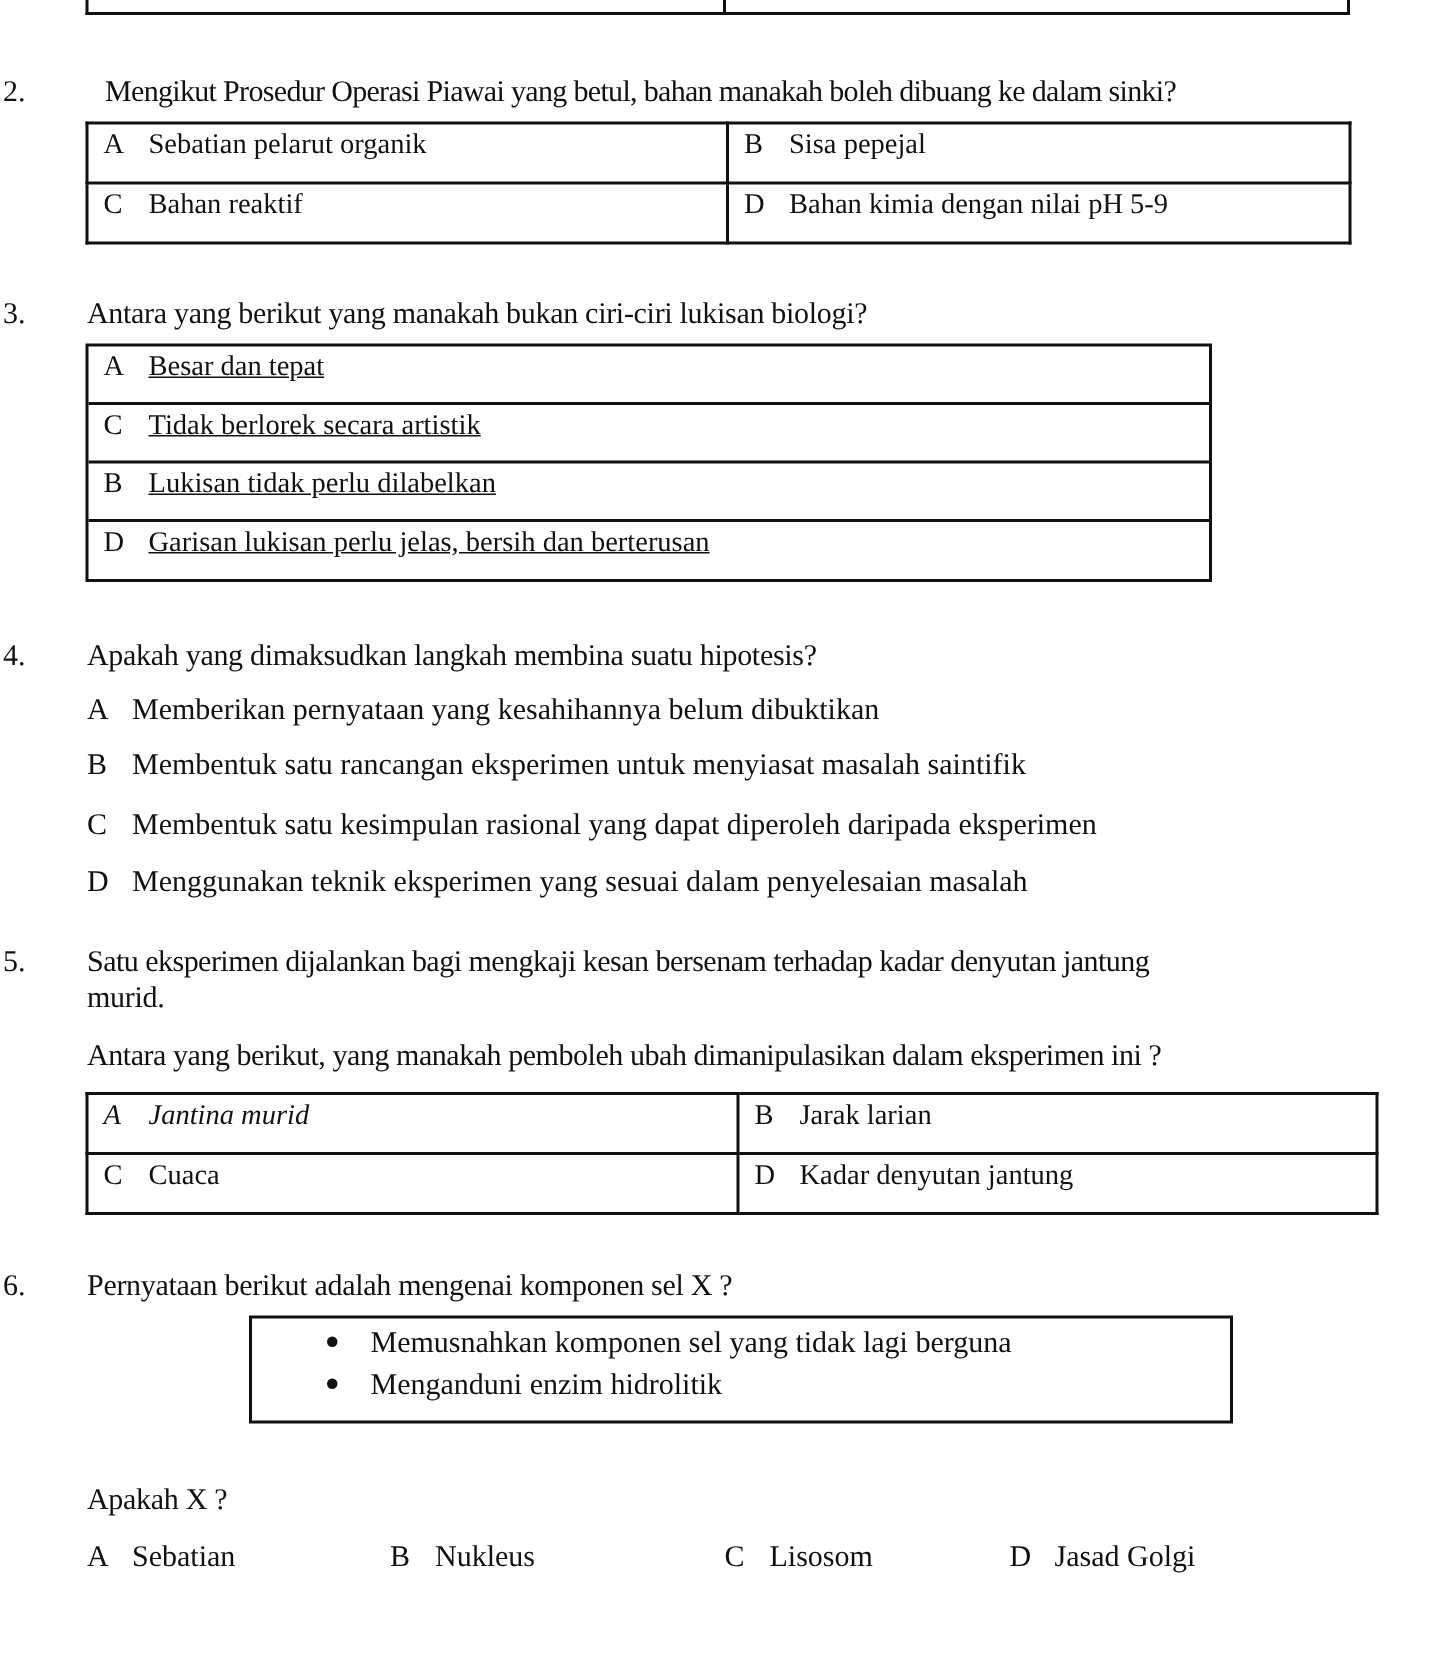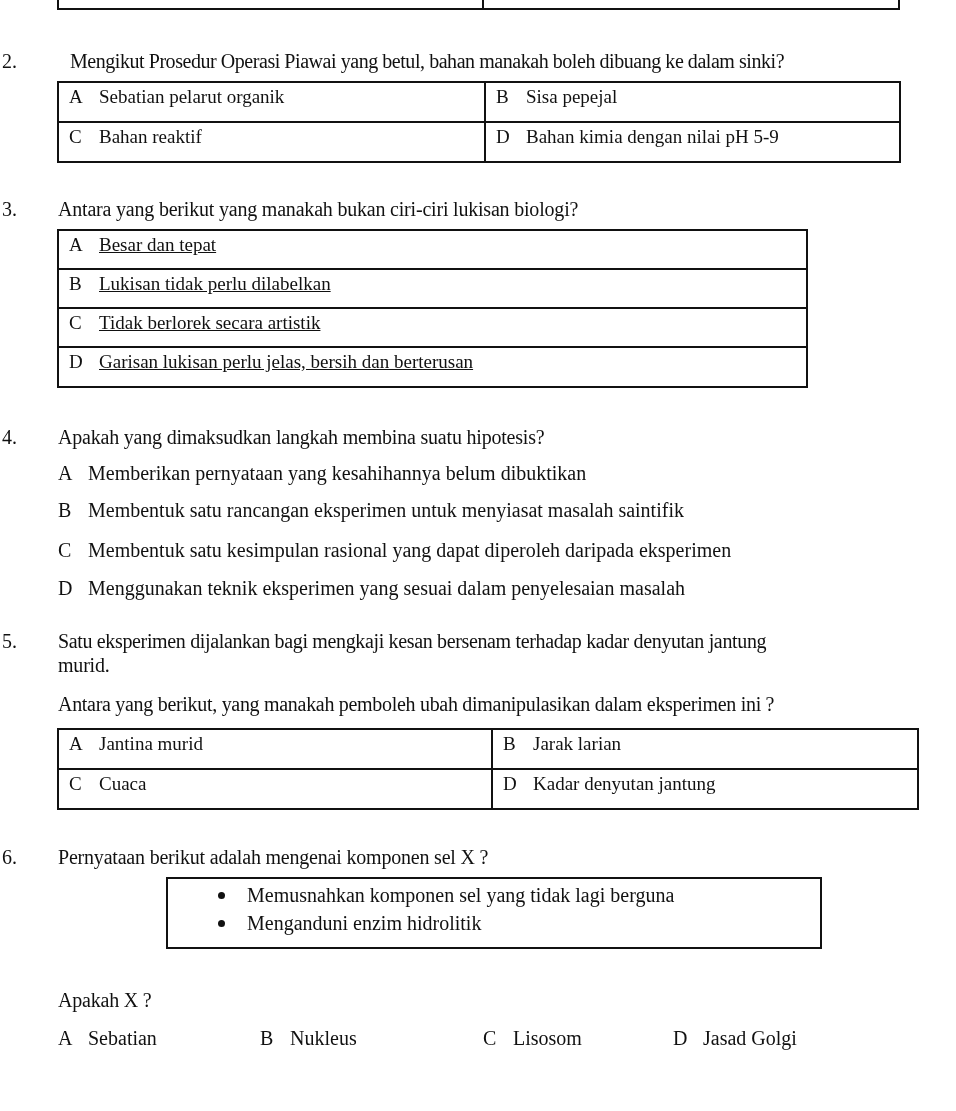--- a/index.html
+++ b/index.html
@@ -50,22 +50,22 @@
     </tr>
   </tbody>
     </table>
 </section>
 
 <section>
   <div class="abs qnum" style="left:2px; top:197px;">3.</div>
   <div class="abs qtext" style="left:58px; top:197px;">Antara yang berikut yang manakah bukan ciri-ciri lukisan biologi?</div>
   <div class="box" style="left:57px; top:229px; width:747px; height:155px;text-decoration:underline;">
     <div class="stack-row" style="height:39px;"><span class="lbl">A</span><span>Besar dan tepat</span></div>
+    <div class="stack-row" style="height:39px;"><span class="lbl">C</span><span>Tidak berlorek secara artistik</span></div>
     <div class="stack-row" style="height:39px;"><span class="lbl">B</span><span>Lukisan tidak perlu dilabelkan</span></div>
-    <div class="stack-row" style="height:39px;"><span class="lbl">C</span><span>Tidak berlorek secara artistik</span></div>
     <div class="stack-row" style="height:38px;border-radius:16px;"><span class="lbl">D</span><span>Garisan lukisan perlu jelas, bersih dan berterusan</span></div>
   </div>
 </section>
 
 <section>
   <div class="abs qnum" style="left:2px; top:425px;">4.</div>
   <div class="abs qtext" style="left:58px; top:425px;">Apakah yang dimaksudkan langkah membina suatu hipotesis?</div>
   <div class="abs plain-opt" style="left:58px; top:461px;"><span class="lbl">A</span><span>Memberikan pernyataan yang kesahihannya belum dibuktikan</span></div>
   <div class="abs plain-opt" style="left:58px; top:498px;"><span class="lbl">B</span><span>Membentuk satu rancangan eksperimen untuk menyiasat masalah saintifik</span></div>
   <div class="abs plain-opt" style="left:58px; top:538px;"><span class="lbl">C</span><span>Membentuk satu kesimpulan rasional yang dapat diperoleh daripada eksperimen</span></div>
@@ -73,21 +73,21 @@
 </section>
 
 <section>
   <div class="abs qnum" style="left:2px; top:629px;">5.</div>
   <div class="abs qtext" style="left:58px; top:629px; letter-spacing:-0.35px;">Satu eksperimen dijalankan bagi mengkaji kesan bersenam terhadap kadar denyutan jantung</div>
   <div class="abs qtext" style="left:58px; top:653px;">murid.</div>
   <div class="abs qtext" style="left:58px; top:692px; letter-spacing:-0.3px;">Antara yang berikut, yang manakah pemboleh ubah dimanipulasikan dalam eksperimen ini ?</div>
   <table class="opt" style="left:57px; top:728px; width:862px;">
     <tbody>
         <tr>
-      <td style="width:412px; height:23px;"><span class="lbl">A</span><span>Jantina murid</span></td>
+      <td style="width:412px; height:23px;font-style:italic;"><span class="lbl">A</span><span>Jantina murid</span></td>
       <td><span class="lbl">B</span><span>Jarak larian</span></td>
     </tr>
     <tr>
       <td style="height:23px;"><span class="lbl">C</span><span>Cuaca</span></td>
       <td><span class="lbl">D</span><span>Kadar denyutan jantung</span></td>
     </tr>
   </tbody>
     </table>
 </section>
 

